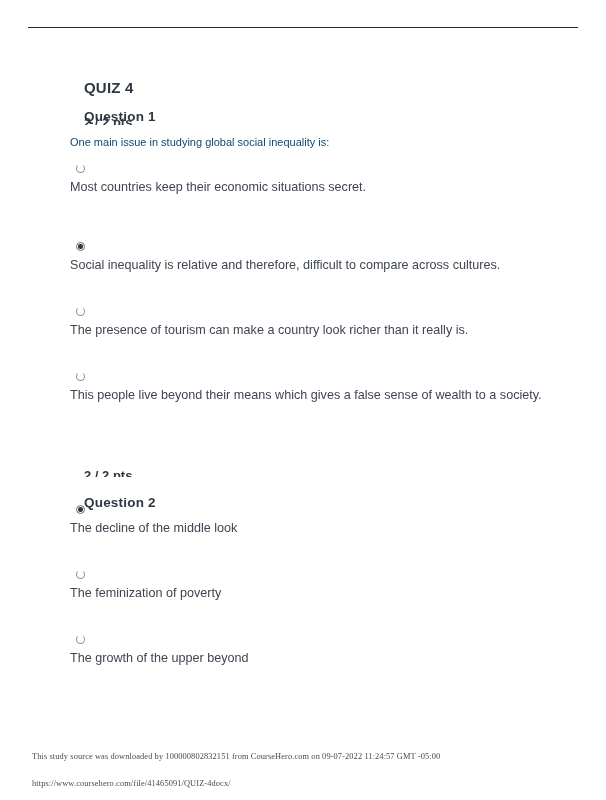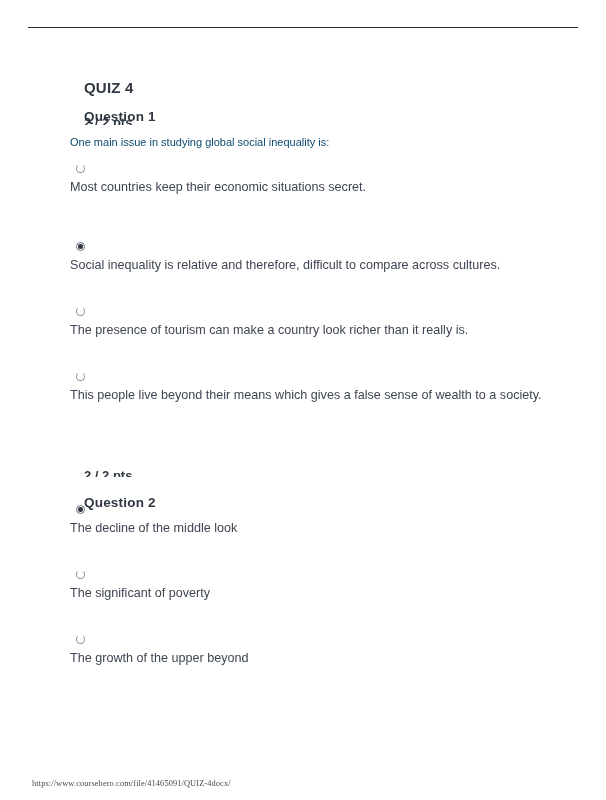--- a/index.html
+++ b/index.html
@@ -225,23 +225,24 @@
     <div class="pts">2 / 2 pts</div>
   </div>
 
   <div class="option" style="top:505px;">
     <span class="radio on"></span>
     <span class="option-text">The decline of the middle look</span>
   </div>
 
   <div class="option" style="top:570px;">
     <span class="radio off"></span>
-    <span class="option-text">The significant of poverty</span>
+    <span class="option-text">The feminization of poverty</span>
   </div>
 
   <div class="option" style="top:635px;">
     <span class="radio off"></span>
     <span class="option-text">The growth of the upper beyond</span>
   </div>
 
+  <div class="footer-line footer-credit">This study source was downloaded by 100000802832151 from CourseHero.com on 09-07-2022 11:24:57 GMT -05:00</div>
   <div class="footer-line footer-url">https://www.coursehero.com/file/41465091/QUIZ-4docx/</div>
 
 </div>
 
 </body></html>

